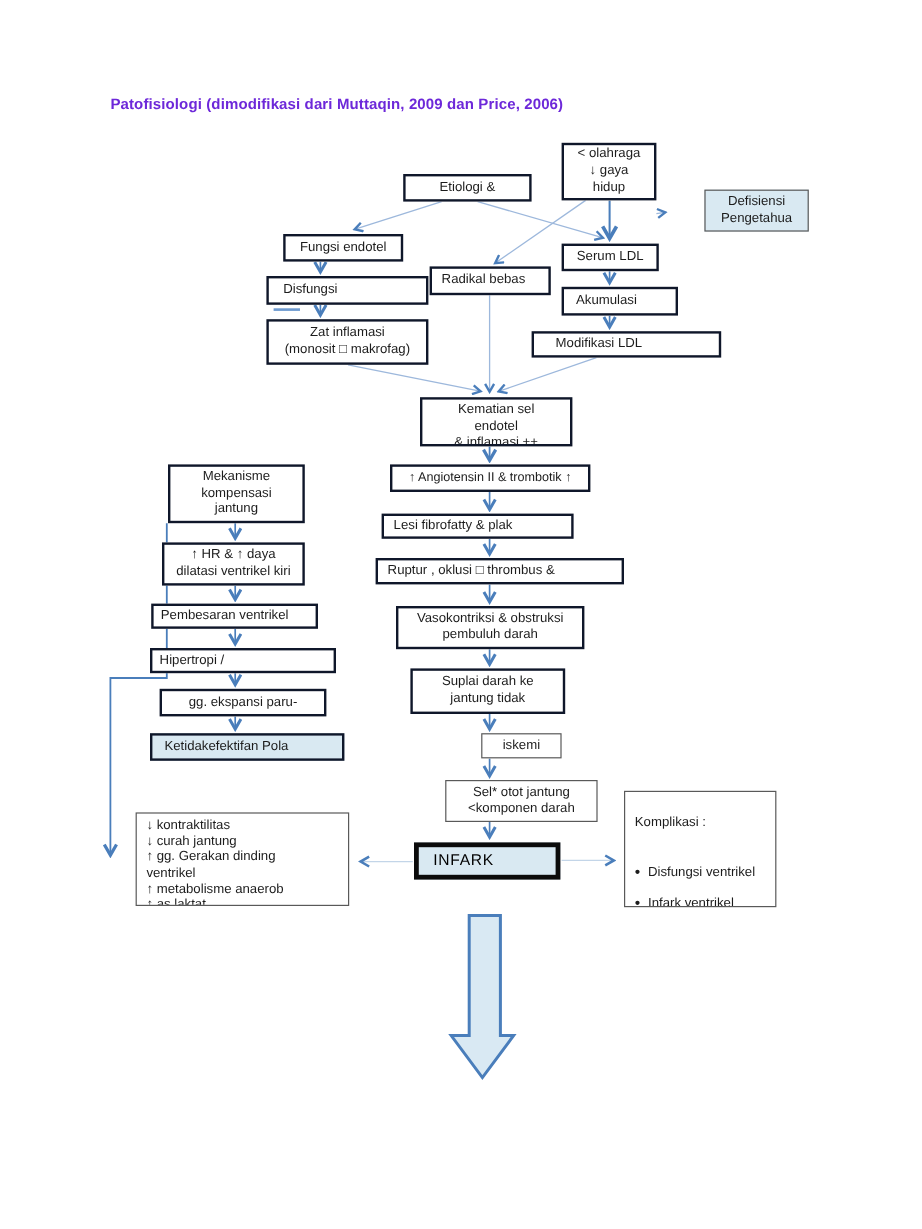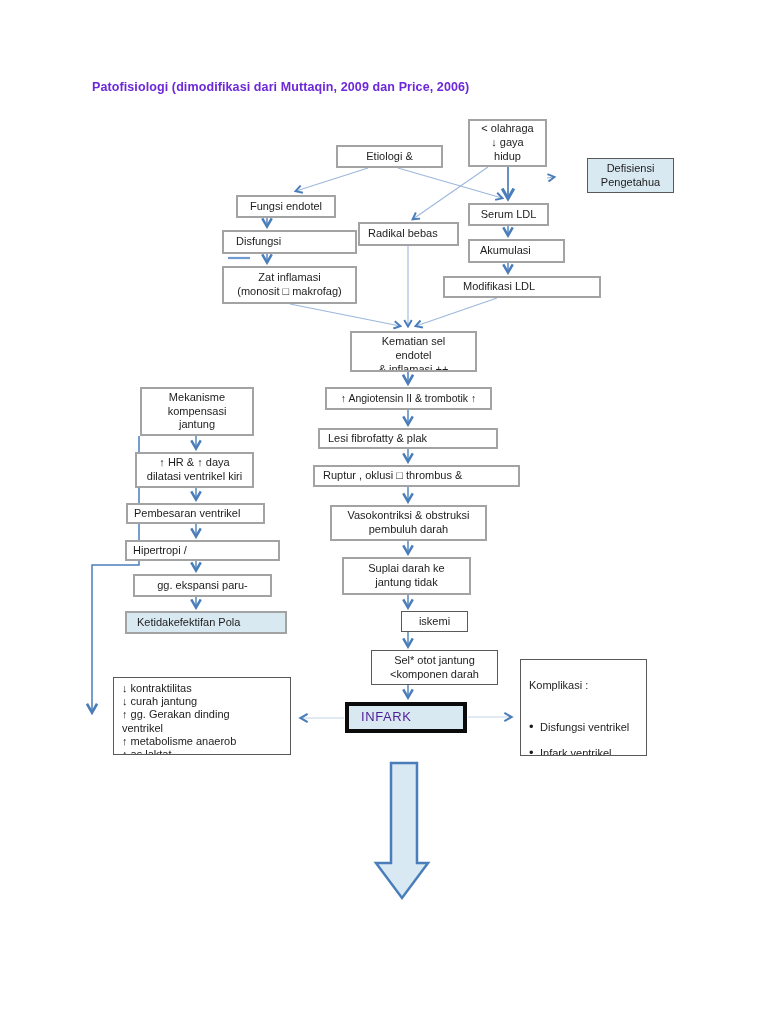--- a/index.html
+++ b/index.html
@@ -9,21 +9,21 @@
     font-family: "Liberation Sans", "DejaVu Sans", sans-serif;
   }
   .title {
     position: absolute; left: 92px; top: 80px;
     font-size: 12.5px; font-weight: bold; color: #6d28d9;
     letter-spacing: 0.1px;
   }
   .conn { position: absolute; left: 0; top: 0; pointer-events: none; }
   .node {
     position: absolute; box-sizing: border-box;
-    background: #ffffff; border: 2px solid #a3a3a3;
+    background: #ffffff; border: 2px solid #0f172a;
     font-size: 11px; line-height: 1.27; color: #1c1c1c;
     display: flex; align-items: center; justify-content: center;
     text-align: center; white-space: pre-line; overflow: hidden;
   }
   .node.thin { border-width: 1px; border-color: #595959; margin-left: 28px; }
   .node.left { justify-content: flex-start; text-align: left; padding-left: 8px; }
   .node.hl { background: #d9e9f2; }
   .node.topalign { align-items: flex-start; padding-top: 2px; }
 
   #n-etiologi     { left:336px; top:145px; width:107px; height:23px; }
@@ -32,36 +32,36 @@
   #n-fungsi       { left:236px; top:195px; width:100px; height:23px; }
   #n-serum        { left:468px; top:203px; width:81px;  height:23px; }
   #n-disfungsi    { left:222px; top:230px; width:135px; height:24px; padding-left:12px; }
   #n-radikal      { left:358px; top:222px; width:101px; height:24px; }
   #n-akumulasi    { left:468px; top:239px; width:97px;  height:24px; padding-left:10px; }
   #n-zat         { left:222px; top:266px; width:135px; height:38px; }
   #n-modifikasi   { left:443px; top:276px; width:158px; height:22px; padding-left:18px; }
   #n-kematian     { left:350px; top:331px; width:127px; height:41px; }
   #n-angiotensin  { left:325px; top:387px; width:167px; height:23px; font-size:10.5px; }
   #n-mekanisme    { left:140px; top:387px; width:114px; height:49px; }
-  #n-lesi         { left:318px; top:428px; width:180px; height:21px; }
+  #n-lesi         { left:318px; top:428px; width:160px; height:21px; }
   #n-hr           { left:135px; top:452px; width:119px; height:36px; }
   #n-ruptur       { left:313px; top:465px; width:207px; height:22px; }
   #n-pembesaran   { left:126px; top:503px; width:139px; height:21px; padding-left:6px; }
   #n-vaso         { left:330px; top:505px; width:157px; height:36px; }
   #n-hipertropi   { left:125px; top:540px; width:155px; height:21px; padding-left:6px; }
   #n-suplai       { left:342px; top:557px; width:129px; height:38px; }
   #n-gg           { left:133px; top:574px; width:139px; height:23px; }
   #n-iskemi       { left:373px; top:611px; width:67px;  height:21px; }
   #n-ketidak      { left:125px; top:611px; width:162px; height:23px; padding-left:10px; }
   #n-sel          { left:343px; top:650px; width:127px; height:35px; }
   #n-infark {
     left:345px; top:702px; width:122px; height:31px;
     border: 4px solid #0b0b0b; background:#d9e9f2;
     justify-content:flex-start; padding-left:12px;
-    font-size:13px; letter-spacing:0.6px; color:#4c1d95;
+    font-size:13px; letter-spacing:0.6px; color:#000000;
   }
   #n-efek {
     left:113px; top:677px; width:178px; height:78px;
     display:block; text-align:left; padding:4px 0 0 8px;
     line-height:13.2px; border-width:1px; border-color:#595959;
   }
   #n-komplikasi {
     left:520px; top:659px; width:127px; height:97px;
     display:block; text-align:left; padding:6px 2px 0 8px;
     border-width:1px; border-color:#595959; line-height:13.4px;

